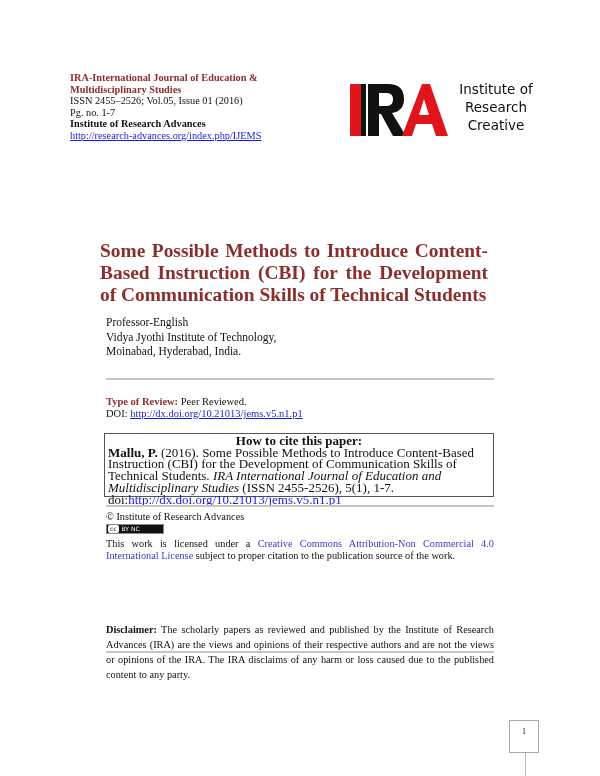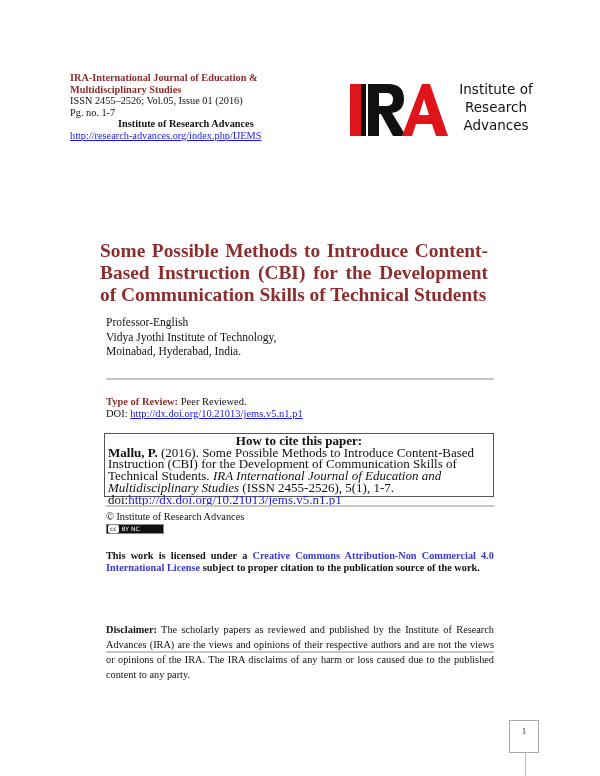--- a/index.html
+++ b/index.html
@@ -4,21 +4,21 @@
 <style>
   html, body { margin: 0; padding: 0; background: #ffffff; }
   body { width: 600px; height: 776px; position: relative; overflow: hidden;
          font-family: "Liberation Serif", "DejaVu Serif", serif; color: #111; }
   .abs { position: absolute; }
   .link { color: #1a1adf; text-decoration: underline; }
   .cclink { color: #3a3ad0; text-decoration: none; }
 
   #header-left { left: 70px; top: 72px; width: 260px; font-size: 10.3px; line-height: 11.6px; }
   #header-left .jt { color: #8b2e2e; font-weight: bold; }
-  #header-left .inst { font-weight: bold; margin-left: 48px; }
+  #header-left .inst { font-weight: bold; }
 
   #logo { left: 350px; top: 80px; width: 190px; height: 62px; padding-left: 23px; }
   #logo .mark { position: absolute; left: 0; top: 2px; width: 98px; height: 56px; }
   #logo .words { position: absolute; left: 102px; top: 0; font-family: "DejaVu Sans", sans-serif;
                  font-size: 13.5px; line-height: 18px; color: #111; text-align: center; width: 88px; }
 
   #title { left: 100px; top: 240px; width: 388px; font-size: 19.4px; line-height: 22px;
            font-weight: bold; color: #8b2e2e; text-align: justify; text-align-last: left; }
 
   #author { left: 106px; top: 315px; width: 300px; font-size: 11.5px; line-height: 14.5px; }
@@ -32,21 +32,21 @@
   #cite-box { left: 104px; top: 433px; width: 390px; height: 64px; border: 1px solid #555;
               font-size: 13px; line-height: 11.7px; padding: 1px 3px; box-sizing: border-box; }
   #cite-box .hd { text-align: center; font-weight: bold; }
   #cite-box .who { font-weight: bold; }
 
   #license { left: 106px; top: 511px; width: 388px; font-size: 10.3px; line-height: 12.3px; }
   #cc-badge { display: inline-block; width: 58px; height: 10px; background: #111; border: 1px solid #888;
               box-sizing: border-box; color: #fff; font-family: "DejaVu Sans", sans-serif; font-size: 6px;
               line-height: 8px; vertical-align: top; margin-top: 1px; }
   #cc-badge .cc { display: inline-block; background: #fff; color: #111; padding: 0 2px; margin: 0 1px; border-radius: 2px; }
-  #license .txt { text-align: justify; margin-top: 14px; font-weight: bold; }
+  #license .txt { text-align: justify; margin-top: 2px; }
 
   #disclaimer { left: 106px; top: 574px; width: 388px; font-size: 10.3px; line-height: 15px; text-align: justify; margin-top: 48px; }
   #disclaimer .lbl { font-weight: bold; }
 
   #page-box { left: 509px; top: 720px; width: 30px; height: 33px; border: 1px solid #aaa;
               box-sizing: border-box; text-align: center; font-size: 8px; padding-top: 6px; }
   #page-tail { left: 525px; top: 753px; width: 1px; height: 23px; background: #bbb; }
 </style>
 </head>
 <body>
@@ -62,21 +62,21 @@
 <div id="logo" class="abs">
   <svg class="mark" viewBox="0 0 98 56">
     <rect x="0" y="2" width="11" height="52" fill="#e0141b"></rect>
     <rect x="11" y="2" width="5" height="52" fill="#111"></rect>
     <path d="M18 2 H38 Q54 2 54 17 Q54 29 42 31 L56 54 H43 L31 32 H29 V54 H18 Z M29 11 V24 H37 Q43 24 43 17.5 Q43 11 37 11 Z" fill="#111"></path>
     <path d="M52 54 L72 2 H80 L98 54 H86 L82 42 H66 L62 54 Z M69 33 H79 L74 17 Z" fill="#e0141b"></path>
   </svg>
   <div class="words">
     <div>Institute of</div>
     <div>Research</div>
-    <div>Advances</div>
+    <div>Creative</div>
   </div>
 </div>
 
 <div id="title" class="abs">Some Possible Methods to Introduce Content-Based Instruction (CBI) for the Development of Communication Skills of Technical Students</div>
 
 <div id="author" class="abs">
   <div>Professor-English</div>
   <div>Vidya Jyothi Institute of Technology,</div>
   <div>Moinabad, Hyderabad, India.</div>
 </div>

